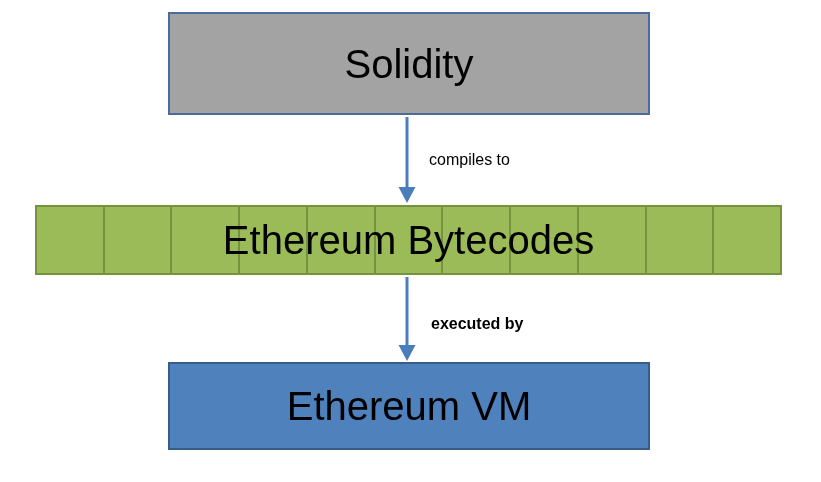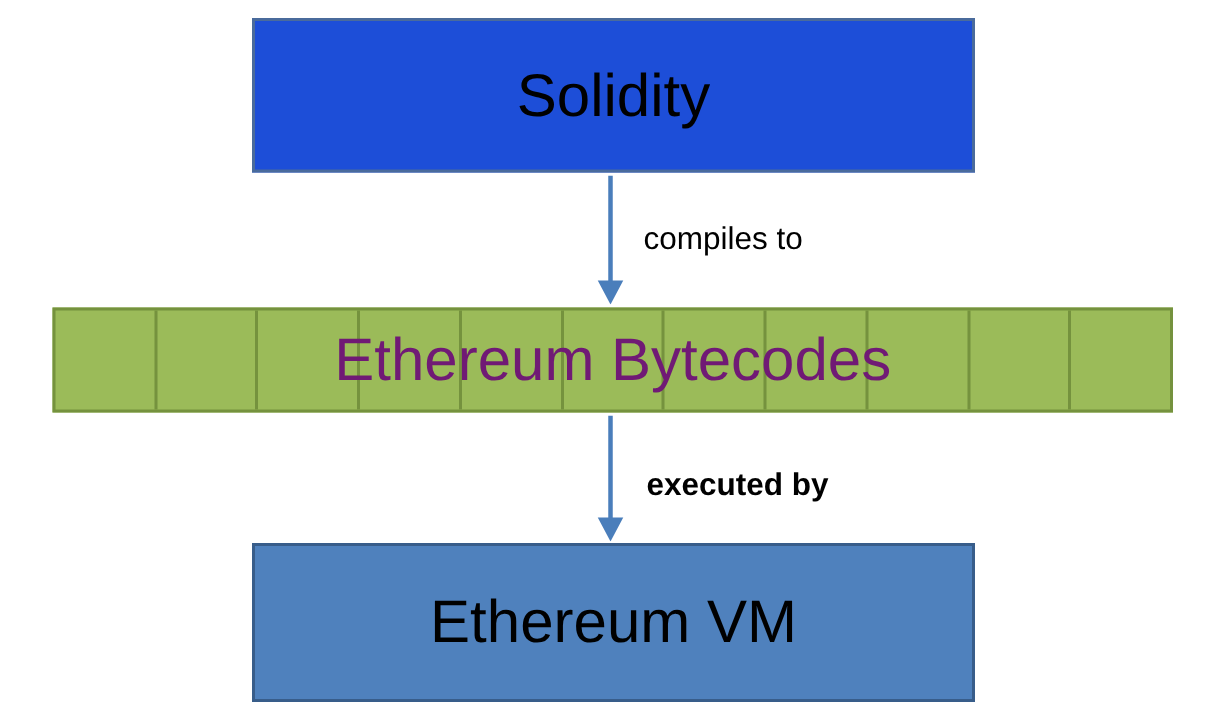--- a/index.html
+++ b/index.html
@@ -28,21 +28,21 @@
 
   .solidity-box {
     left: 168px; top: 12px;
     width: 482px; height: 103px;
     background: #FFC000;
     border-color: #4A6B9C;
   }
 
   .evm-box {
     left: 168px; top: 362px;
-    width: 482px; height: 106px;
+    width: 482px; height: 88px;
     background: #4F81BD;
     border-color: #385D8A;
   }
 
   .bytecode-bar {
     position: absolute;
     left: 35px; top: 205px;
     width: 747px; height: 70px;
     background: #9BBB59;
     border: 2px solid #75923E;
@@ -59,52 +59,52 @@
     border-right: 2px solid var(--cell-border, #75923E);
   }
   .cell:last-child { border-right: none; }
 
   .bar-label {
     position: absolute;
     inset: 0;
     display: flex;
     align-items: center;
     justify-content: center;
-    color: #701a75;
+    color: #000000;
     font-size: 40px;
     line-height: 1;
     white-space: nowrap;
   }
 
   .arrow {
     position: absolute;
     width: 22px;
   }
   .arrow svg { display: block; }
 
   .compiles-arrow { left: 396px; top: 117px; height: 86px; }
   .executed-arrow { left: 396px; top: 277px; height: 84px; }
 
   .edge-label {
     position: absolute;
     color: #000000;
-    font-size: 21px;
+    font-size: 16px;
     line-height: 24px;
     white-space: nowrap;
   }
 
   .compiles-label { left: 429px; top: 148px; }
   .executed-label { left: 431px; top: 312px; font-weight: bold; }
 </style>
 </head>
 <body>
 
 <div class="canvas">
 
-  <div class="node-box solidity-box" style="background: #1d4ed8; border-color: rgb(74, 107, 156);">
+  <div class="node-box solidity-box" style="background: #a3a3a3; border-color: rgb(74, 107, 156);">
     <span>Solidity</span>
   </div>
 
   <div class="arrow compiles-arrow">
     <svg width="22" height="86" viewBox="0 0 22 86" aria-hidden="true">
       <line x1="11" y1="0" x2="11" y2="73" stroke="#4A7EBB" stroke-width="3"></line>
       <polygon points="2.5,70 19.5,70 11,86" fill="#4A7EBB"></polygon>
     </svg>
   </div>
   <div class="edge-label compiles-label">compiles to</div>

